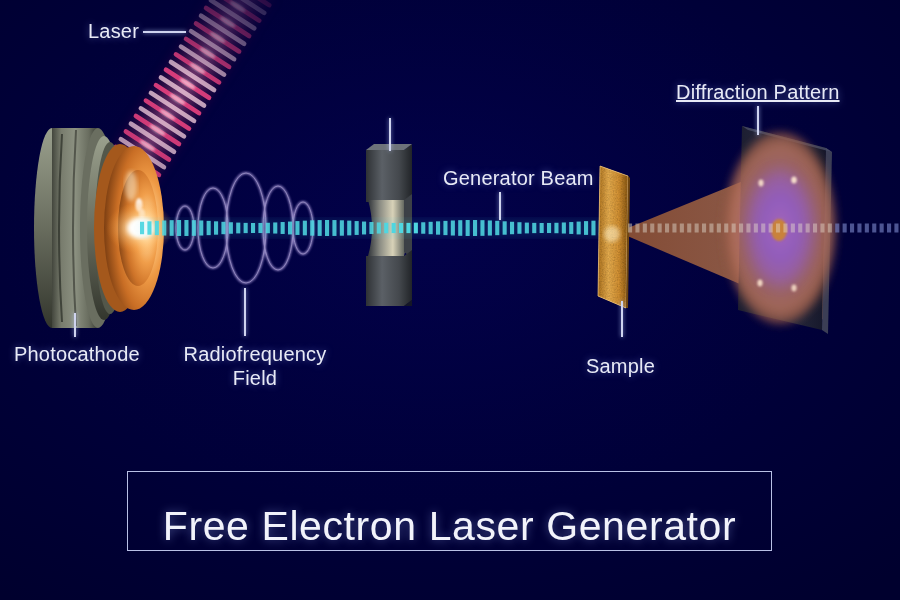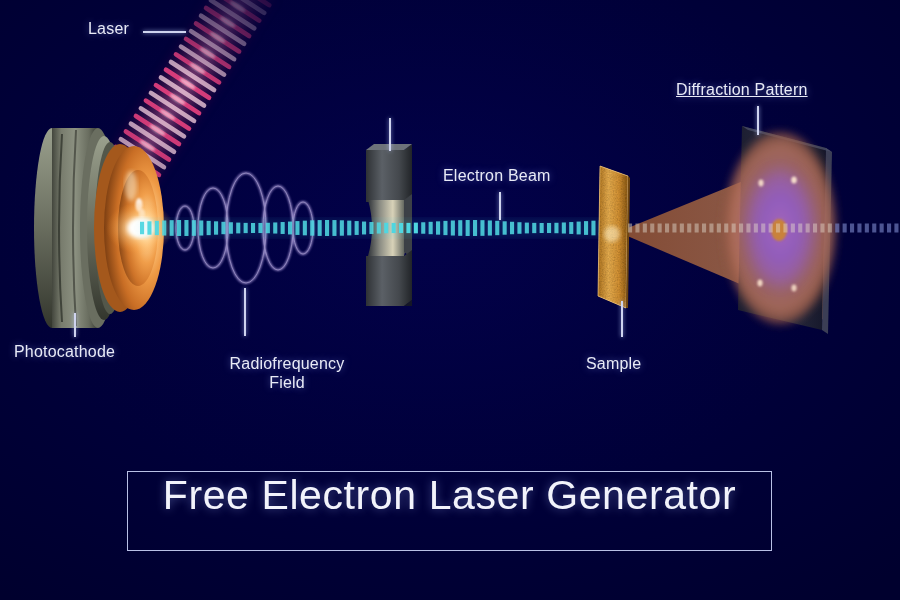--- a/index.html
+++ b/index.html
@@ -19,41 +19,41 @@
   }
   svg.layer {
     position:absolute; left:0; top:0;
     width:900px; height:600px;
     pointer-events:none;
   }
   
   .label {
     position:absolute;
     color:#e8eaf6;
-    font-size:16px;
+    font-size:20px;
     letter-spacing:.2px;
     white-space:pre-line;
     text-align:center;
     text-shadow:0 0 7px rgba(150,170,255,.5);
     line-height:1.18;
   }
   .leader {
     position:absolute;
     background:#cfd4ef;
     width:1.6px;
     box-shadow:0 0 4px rgba(190,205,255,.75);
   }
   .leader.horiz { height:1.6px; width:auto; }
   
   #title-box {
     position:absolute;
     left:127px; top:471px;
     width:645px; height:80px;
     border:1.5px solid #b9c0e6;
-    display:flex; align-items:flex-start; justify-content:center;
+    display:flex; align-items:flex-end; justify-content:center;
   }
   #title-text {
     color:#f2f3fb;
     font-size:41px;
     letter-spacing:.6px;
     text-shadow:0 0 10px rgba(160,180,255,.45);
   }
 </style>
 </head>
 <body>
@@ -430,23 +430,23 @@
   <div class="leader horiz" style="left:143px; top:31px; width:43px;"></div>
   <div class="leader" style="left:74px; top:313px; height:24px;"></div>
   <div class="leader" style="left:244px; top:288px; height:48px;"></div>
   <div class="leader" style="left:389px; top:118px; height:33px;"></div>
   <div class="leader" style="left:499px; top:192px; height:28px;"></div>
   <div class="leader" style="left:621px; top:301px; height:36px;"></div>
   <div class="leader" style="left:757px; top:106px; height:29px;"></div>
 
   <div class="label" style="left:88px; top:20px;">Laser</div>
   <div class="label" style="left:14px; top:343px;text-align:center;">Photocathode</div>
-  <div class="label" style="left:181px; top:355px; width:148px;margin-left:32px;">Radiofrequency
+  <div class="label" style="left:181px; top:343px; width:148px;">Radiofrequency
 Field</div>
-  <div class="label" style="left:443px; top:167px;">Electron Beam</div>
+  <div class="label" style="left:443px; top:167px;">Generator Beam</div>
   <div class="label" style="left:586px; top:343px;margin-top:12px;">Sample</div>
   <div class="label" style="left:676px; top:81px;text-decoration:underline;">Diffraction Pattern</div>
 
   <div id="title-box">
     <span id="title-text">Free Electron Laser Generator</span>
   </div>
 
 </div>
 
 </body></html>

